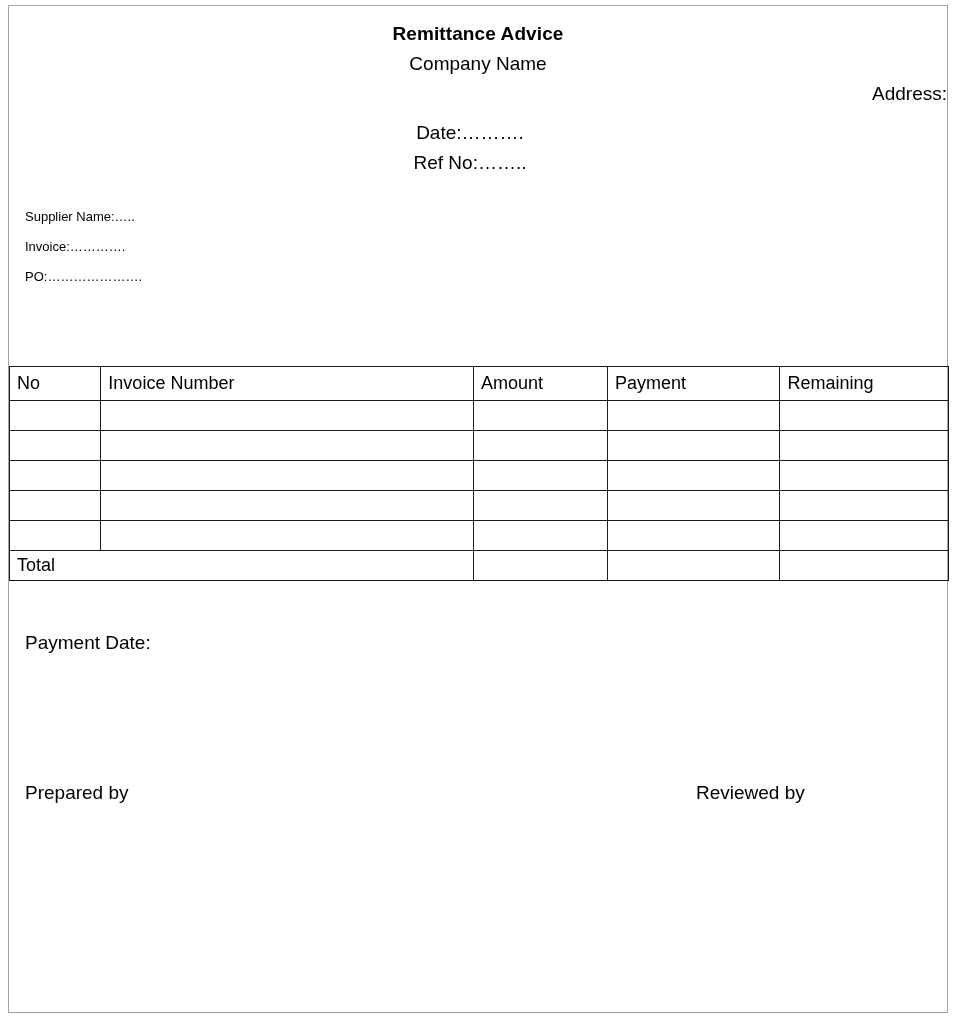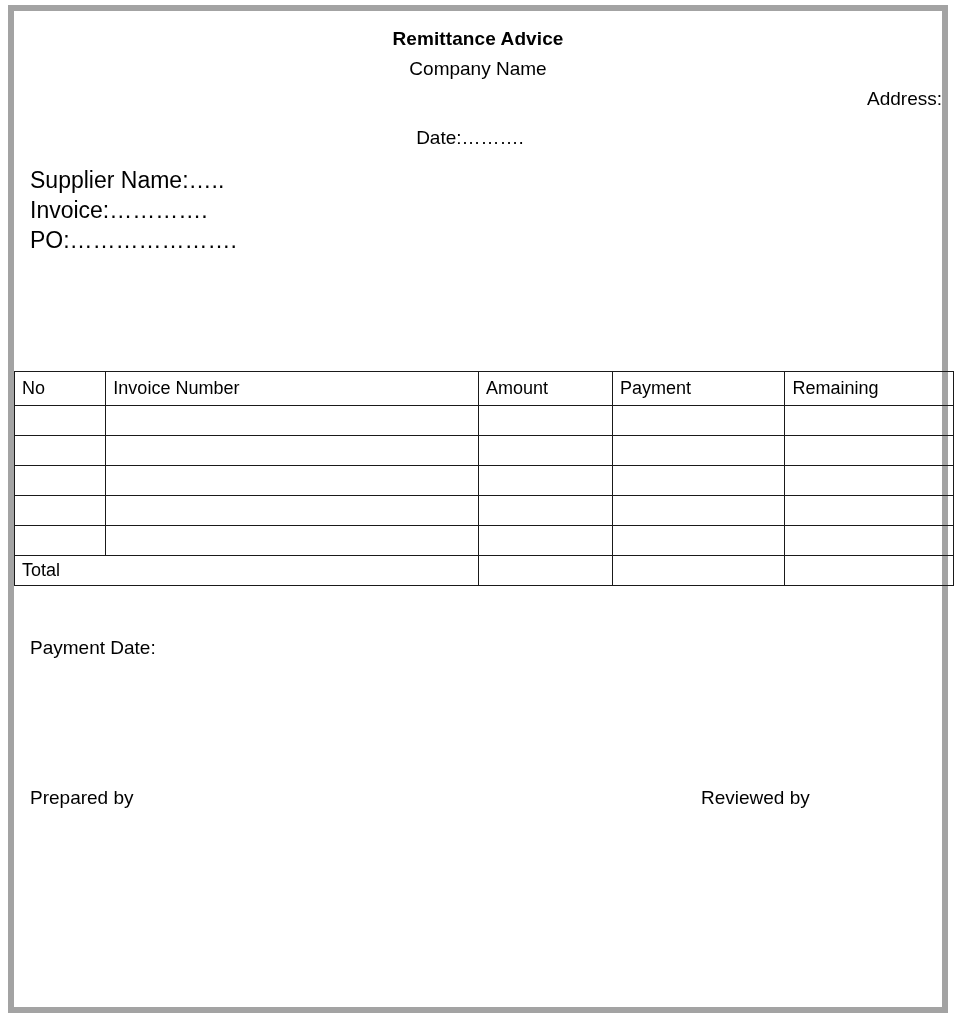--- a/index.html
+++ b/index.html
@@ -14,21 +14,21 @@
     color: #000000;
     overflow: hidden;
   }
 
   .page {
     position: absolute;
     left: 8px;
     top: 5px;
     width: 940px;
     height: 1008px;
-    border: 6px solid #a3a3a3;
+    border: 1px solid #a3a3a3;
     box-sizing: border-box;
     background: #ffffff;
   }
 
   
   .doc-header {
     text-align: center;
     padding-top: 13px;
   }
   .doc-title {
@@ -54,23 +54,23 @@
     text-align: center;
     font-size: 19px;
     line-height: 30px;
   }
   .meta-line {
     white-space: pre;
   }
 
   
   .supplier-block {
-    margin-top: 12px;
+    margin-top: 24px;
     padding-left: 16px;
-    font-size: 23px;
+    font-size: 13px;
     line-height: 30px;
   }
   .supplier-line {
     white-space: pre;
   }
 
   
   .table-wrap {
     position: absolute;
     left: 0px;
@@ -143,20 +143,21 @@
 <div class="page">
 
   <div class="doc-header">
     <div class="doc-title">Remittance Advice</div>
     <div class="doc-company">Company Name</div>
     <div class="doc-address">Address:</div>
   </div>
 
   <div class="meta-block">
     <div class="meta-line">Date:……….</div>
+    <div class="meta-line">Ref No:……..</div>
   </div>
 
   <div class="supplier-block">
     <div class="supplier-line">Supplier Name:…..</div>
     <div class="supplier-line">Invoice:………….</div>
     <div class="supplier-line">PO:………………….</div>
   </div>
 
   <div class="table-wrap">
     <table class="remit">

